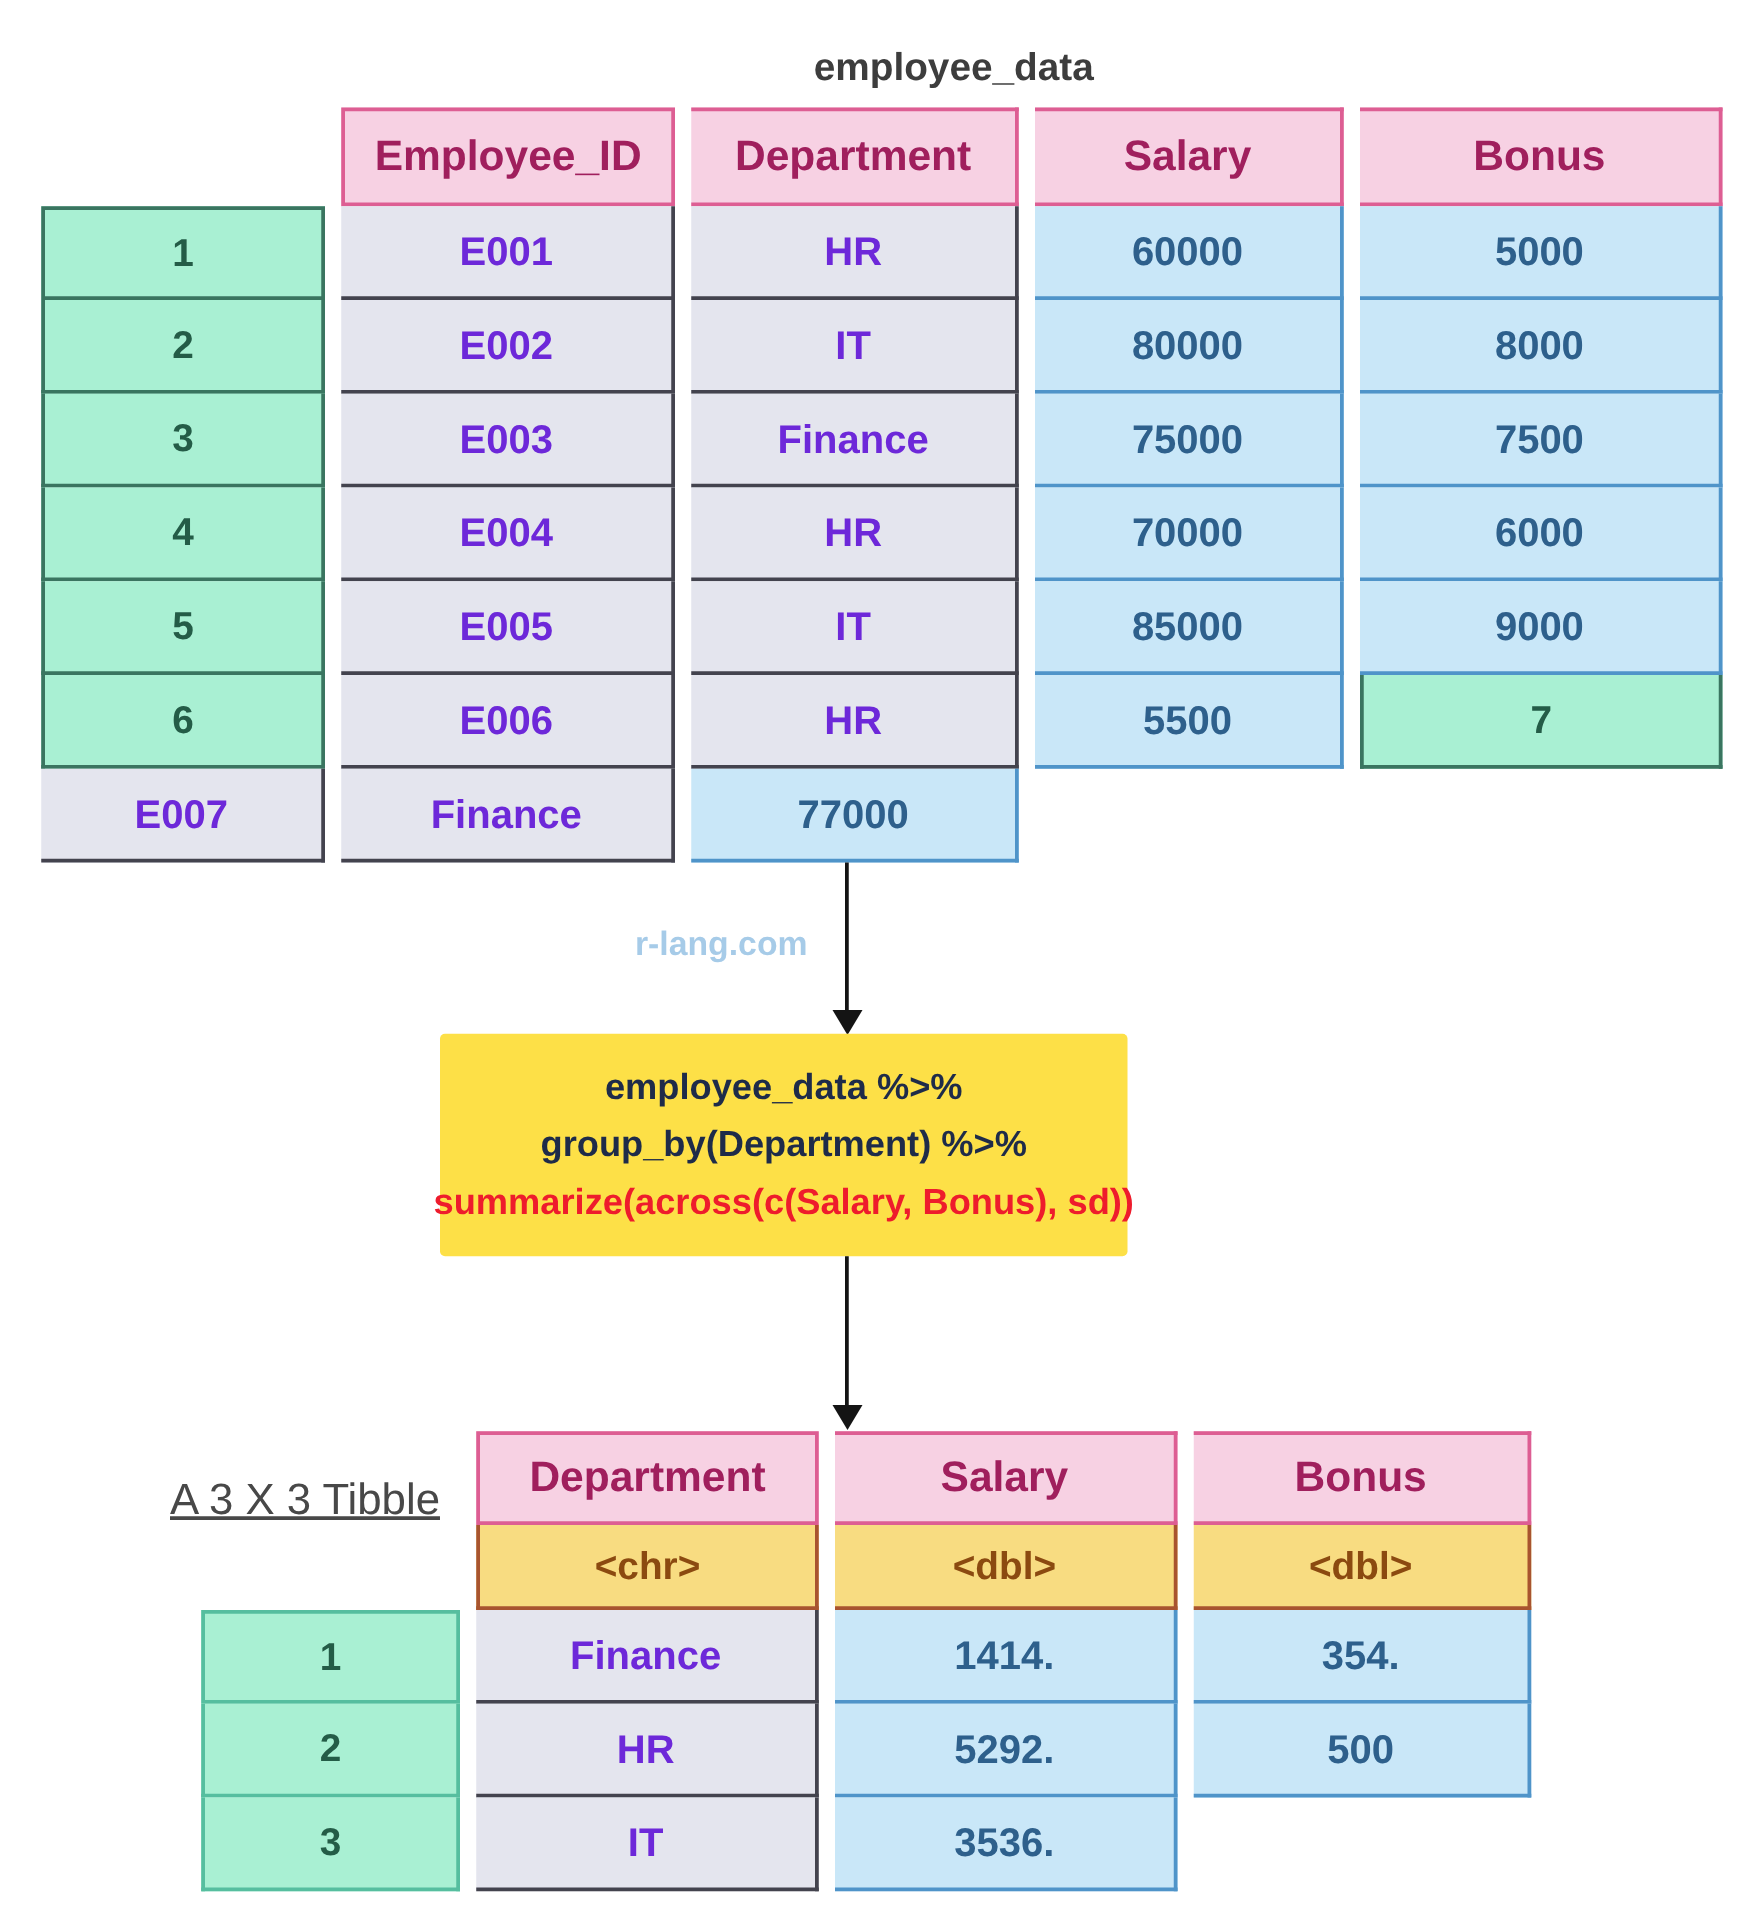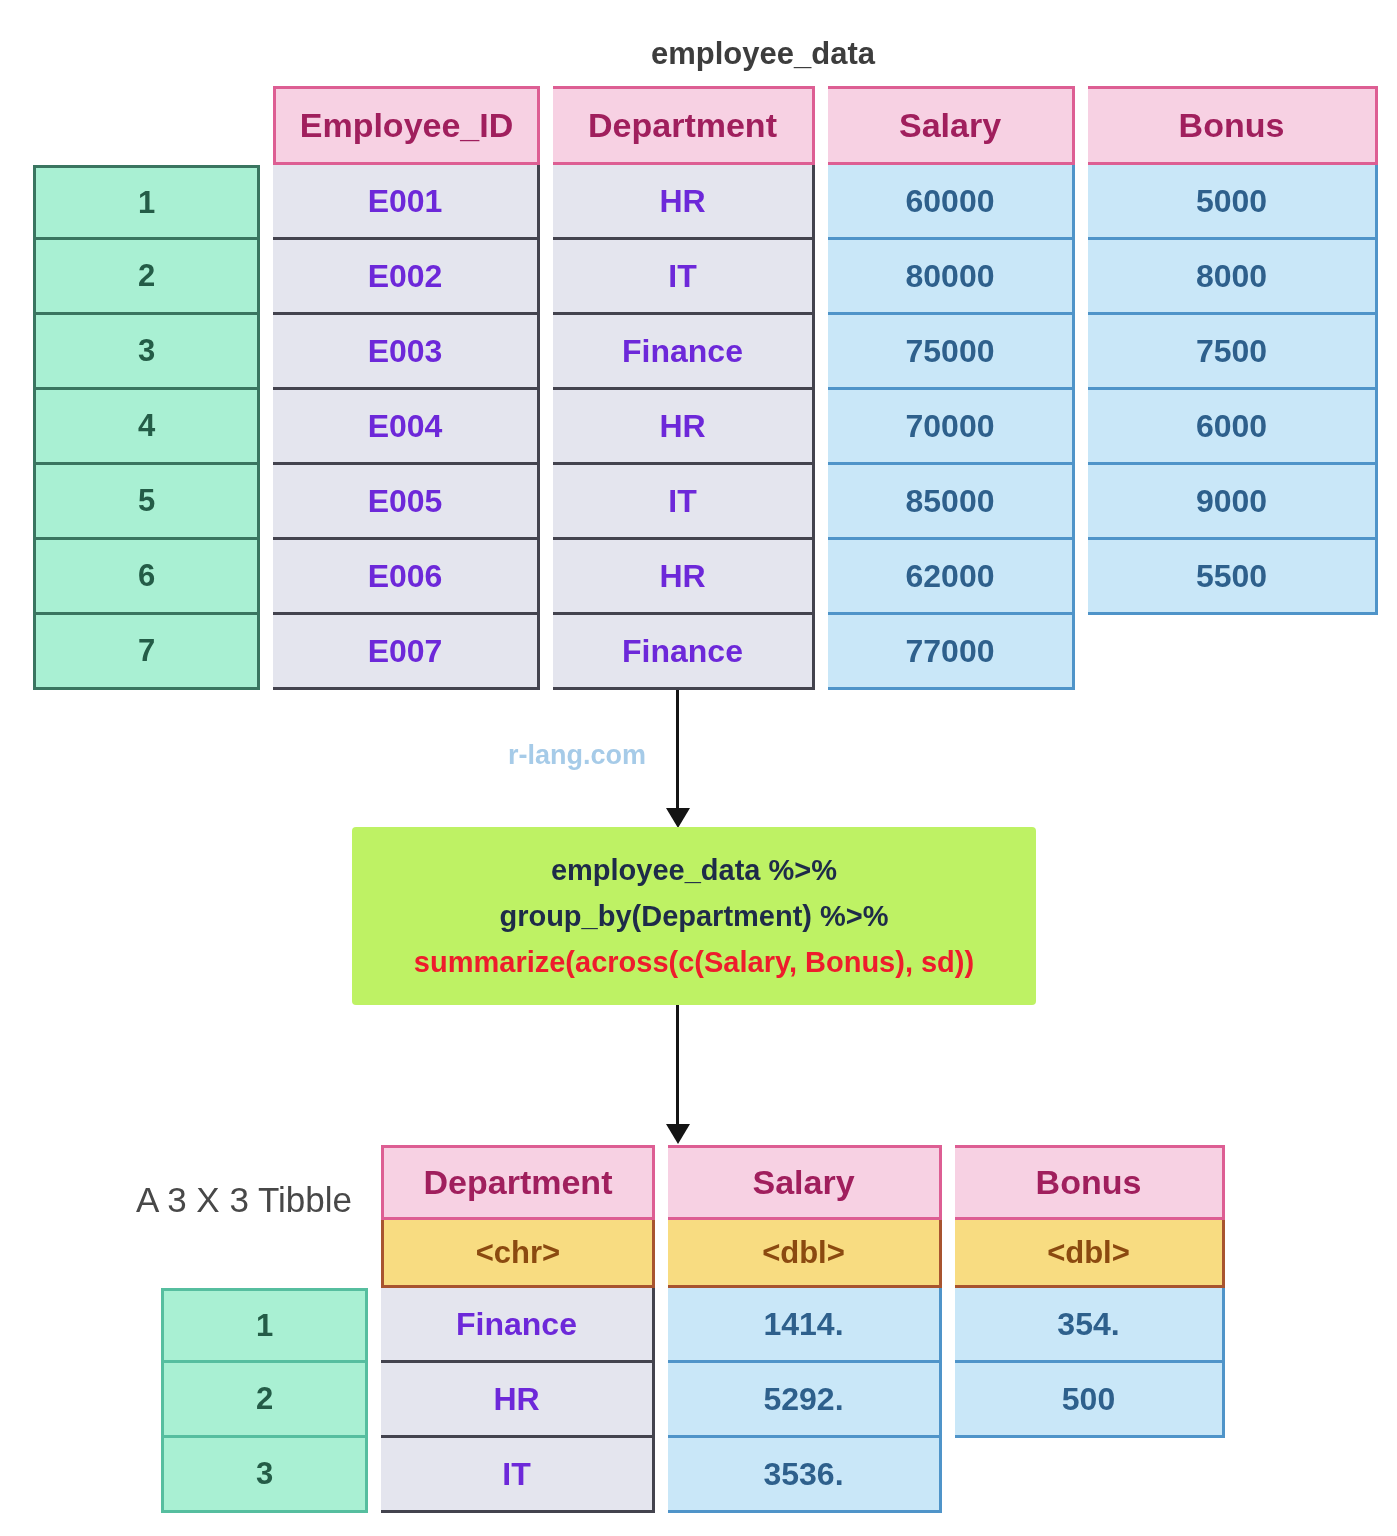--- a/index.html
+++ b/index.html
@@ -6,21 +6,21 @@
   html,body { background:#ffffff; }
   body { font-family:"Liberation Sans","DejaVu Sans",sans-serif; }
   #canvas { position:relative; width:1397px; height:1536px; background:#ffffff; overflow:hidden;padding-left:36px; }
 
   
   .fig-title { position:absolute; top:36px; left:763px; transform:translateX(-50%);
     font-size:31px; font-weight:600; color:#3d3d3d; white-space:nowrap; }
   .watermark { position:absolute; top:740px; left:577px; transform:translateX(-50%);
     font-size:27px; font-weight:600; color:#a6cbe8; white-space:nowrap; }
   .tibble-label { position:absolute; top:1180px; left:136px;
-    font-size:35px; font-weight:400; color:#484848; white-space:nowrap; }
+    font-size:35px; font-weight:400; color:#484848; white-space:nowrap;text-decoration:underline; }
 
   
   .cell { display:flex; align-items:center; justify-content:center;
     font-size:32px; font-weight:600; border-right:3px solid; border-bottom:3px solid;margin-left:13px; }
   .bt { border-top:3px solid; }
   .bl { border-left:3px solid; }
   .corner { border:none !important; background:transparent; }
 
   .c-pinkh { background:#f7d1e3; border-color:#dd5e93; color:#a01f5d; font-size:34px; }
   .c-mint  { background:#a9f0d3; border-color:#3a7560; color:#245c47; font-size:31px; }
@@ -28,22 +28,22 @@
   .c-gray  { background:#e4e5ee; border-color:#43434e; color:#6d28d9; }
   .c-blue  { background:#c9e7f8; border-color:#4f94c9; color:#2e608c; }
   .c-yell  { background:#f8dc81; border-color:#a8542f; color:#8b4a10; font-size:31px; }
 
   
   .src-table { position:absolute; left:20px; top:86px; display:grid;
     grid-template-columns:240px 280px 275px 260px 303px;
     grid-template-rows:79px repeat(7,75px); }
 
   
-  .code-box { position:absolute; left:352px; top:827px; width:684px; height:178px;
-    background:#bef264; border-radius:4px; display:flex; flex-direction:column;
+  .code-box { position:absolute; left:352px; top:827px; width:550px; height:178px;
+    background:#fde047; border-radius:4px; display:flex; flex-direction:column;
     align-items:center; justify-content:center; gap:4px; }
   .code-line { font-size:29px; font-weight:600; color:#1e2b49; line-height:42px; white-space:nowrap; }
   .code-line.red { color:#ee1c2c; }
 
   
   .arrow-line { position:absolute; width:3px; background:#141414; }
   .arrow-head { position:absolute; width:0; height:0;
     border-left:12px solid transparent; border-right:12px solid transparent;
     border-top:20px solid #141414; }
   #arrow1-line { left:676px; top:690px; height:120px; }
@@ -97,21 +97,20 @@
 
     <div class="cell c-mint bl">5</div>
     <div class="cell c-gray">E005</div>
     <div class="cell c-gray">IT</div>
     <div class="cell c-blue">85000</div>
     <div class="cell c-blue">9000</div>
 
     <div class="cell c-mint bl">6</div>
     <div class="cell c-gray">E006</div>
     <div class="cell c-gray">HR</div>
-    <div class="cell c-blue">62000</div>
     <div class="cell c-blue">5500</div>
 
     <div class="cell c-mint bl">7</div>
     <div class="cell c-gray">E007</div>
     <div class="cell c-gray">Finance</div>
     <div class="cell c-blue">77000</div>
   </div>
 
   <div id="arrow1-line" class="arrow-line"></div>
   <div id="arrow1-head" class="arrow-head"></div>

